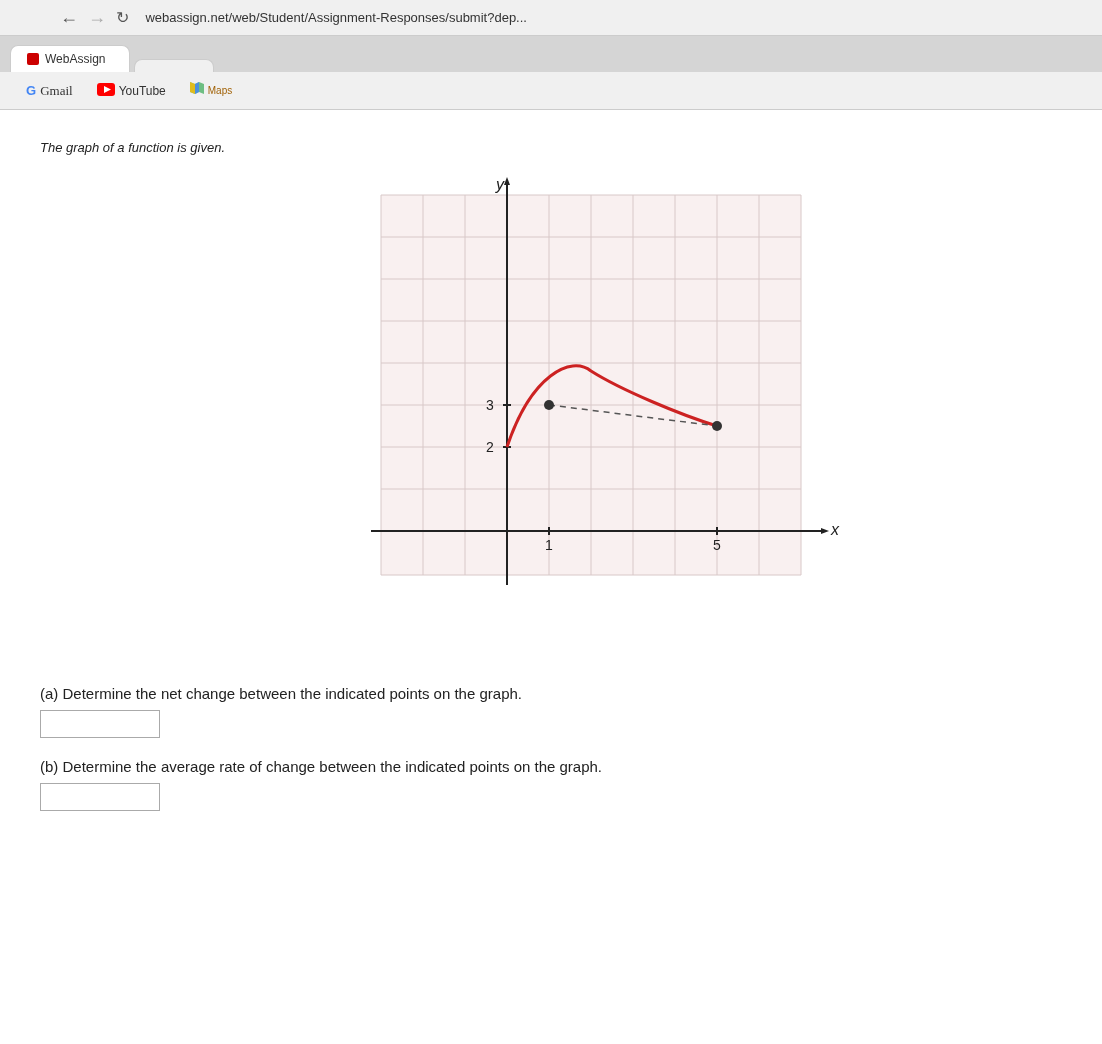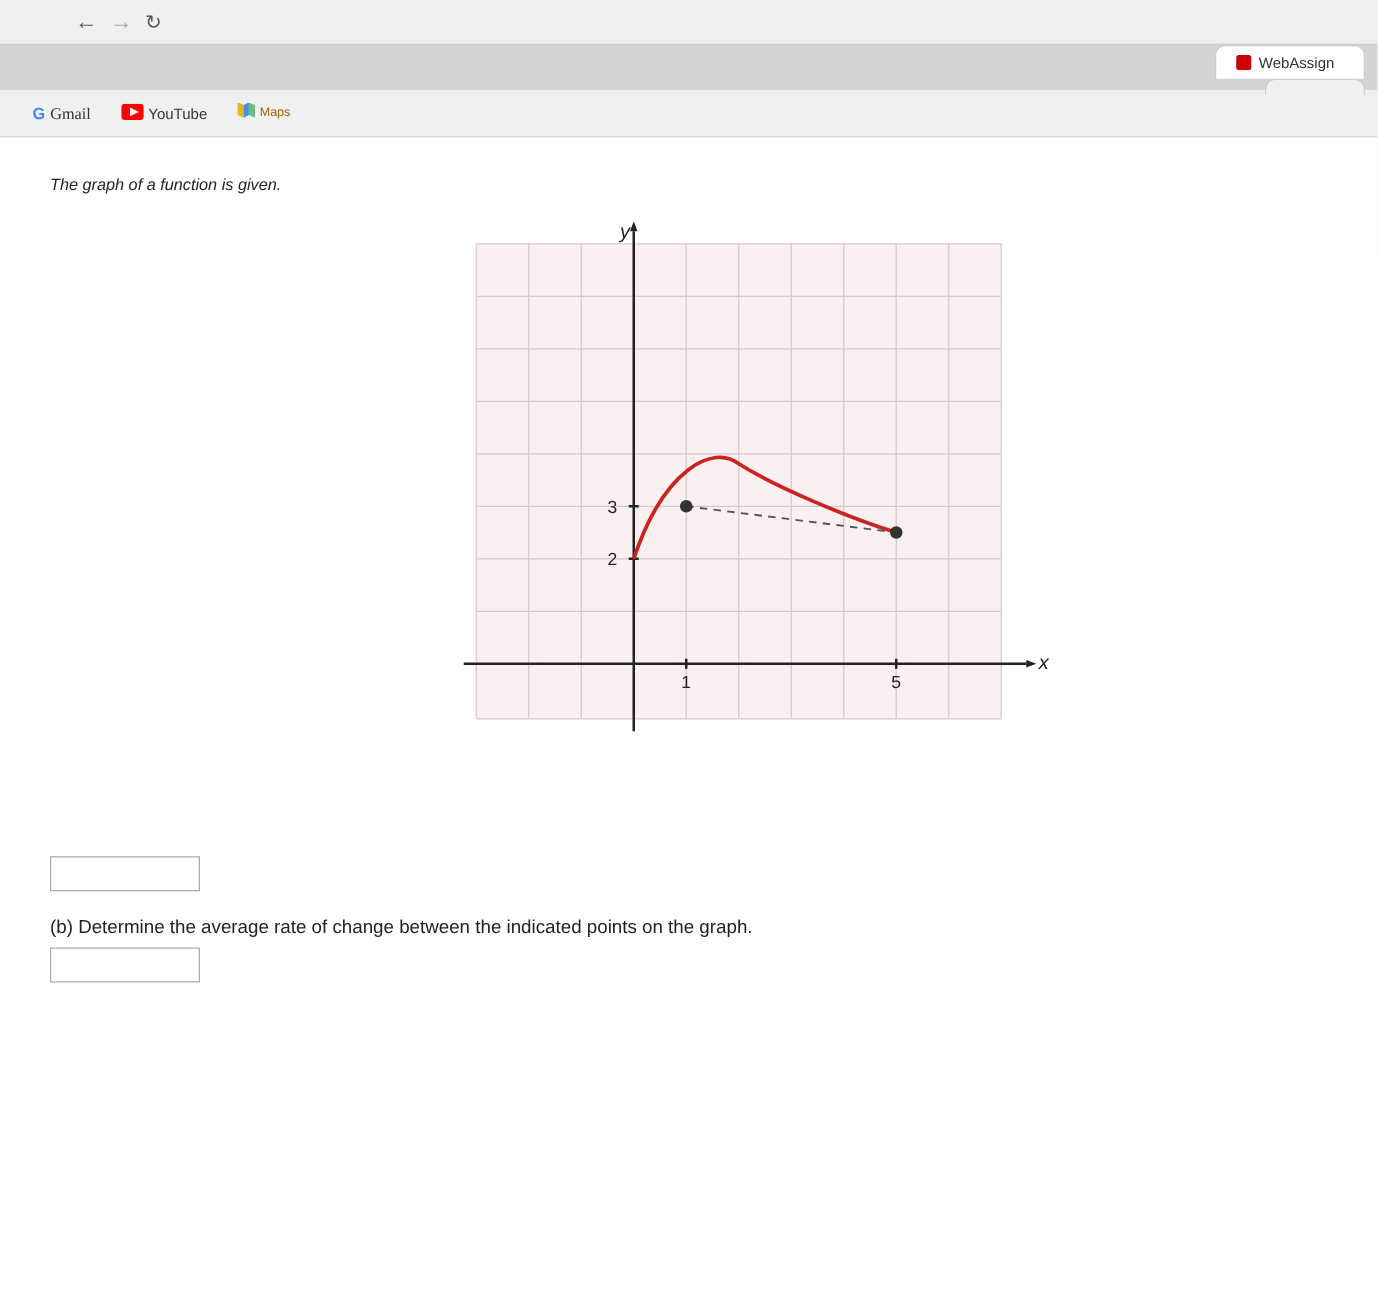--- a/index.html
+++ b/index.html
@@ -50,21 +50,20 @@
       border-radius: 3px;
     }
 
     
     .tab-bar {
       background: #d5d5d5;
       height: 36px;
       display: flex;
       align-items: flex-end;
       padding: 0 10px;
-      flex-direction: column;
     }
 
     .tab {
       background: #f0f0f0;
       border-top-left-radius: 8px;
       border-top-right-radius: 8px;
       padding: 6px 16px;
       font-size: 12px;
       color: #333;
       border: 1px solid #ccc;
@@ -115,20 +114,21 @@
     }
   </style>
 </head>
 <body>
 
 <div class="browser-chrome">
   <div class="address-bar">
     <span style="margin-right:10px; font-size:18px; color:#555; cursor:pointer;">←</span>
     <span style="margin-right:10px; font-size:18px; color:#aaa; cursor:pointer;">→</span>
     <span style="margin-right:16px; font-size:16px; color:#555; cursor:pointer;">↻</span>
+    <span style="font-size:13px; color:#333;">webassign.net/web/Student/Assignment-Responses/submit?dep...</span>
   </div>
 </div>
 
 <div class="tab-bar">
   <div class="tab tab-active" style="font-size:12px; color:#333; display:flex; align-items:center; gap:6px;">
     <span style="width:12px; height:12px; background:#c00; border-radius:2px; display:inline-block;"></span>
     <span>WebAssign</span>
   </div>
   <div class="tab" style="margin-left:4px; min-width:80px;"></div>
 </div>
@@ -218,20 +218,21 @@
 
       <line x1="228" y1="230" x2="396" y2="251" stroke="#555" stroke-width="1.5" stroke-dasharray="6,5"></line>
 
       <circle cx="228" cy="230" r="5" fill="#333"></circle>
       <circle cx="396" cy="251" r="5" fill="#333"></circle>
 
     </svg>
   </div>
 
   <div style="margin-bottom: 16px;">
+    <p class="question-part">(a) Determine the net change between the indicated points on the graph.</p>
     <input type="text" class="answer-box" value="" style="">
   </div>
 
   <div style="margin-bottom: 16px;">
     <p class="question-part">(b) Determine the average rate of change between the indicated points on the graph.</p>
     <input type="text" class="answer-box" value="" style="">
   </div>
 </div>
 
 </body></html>

